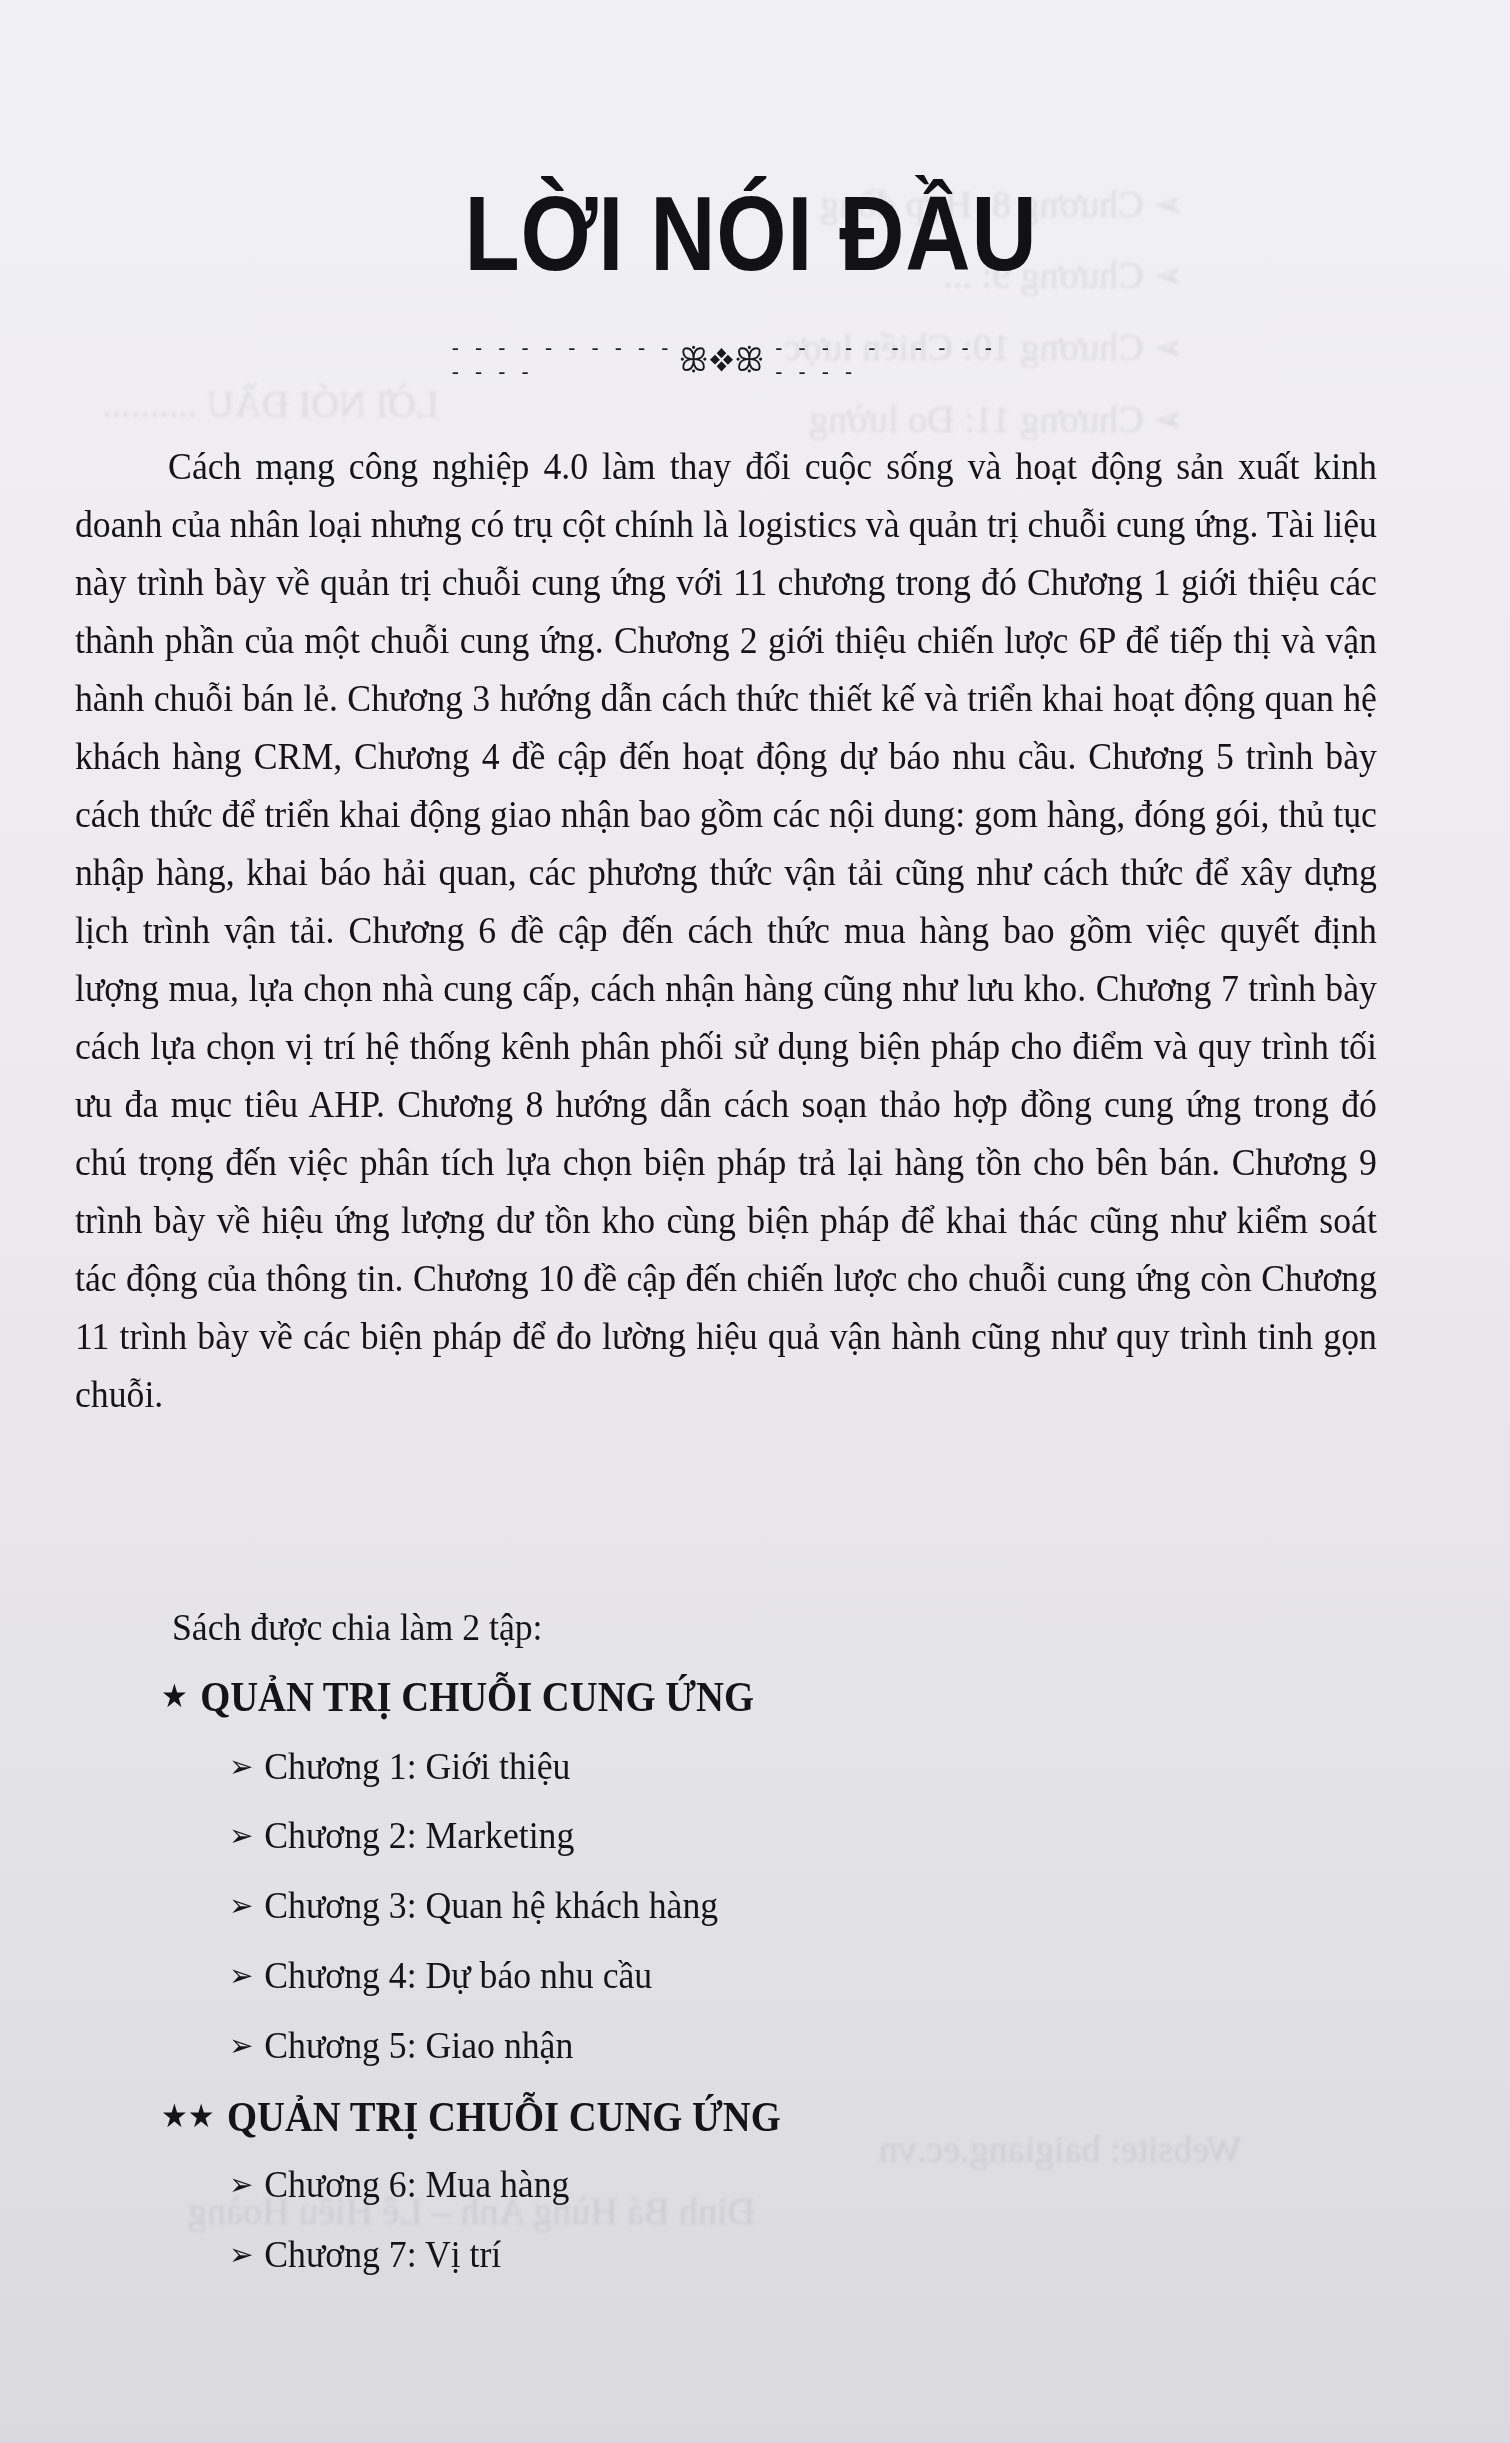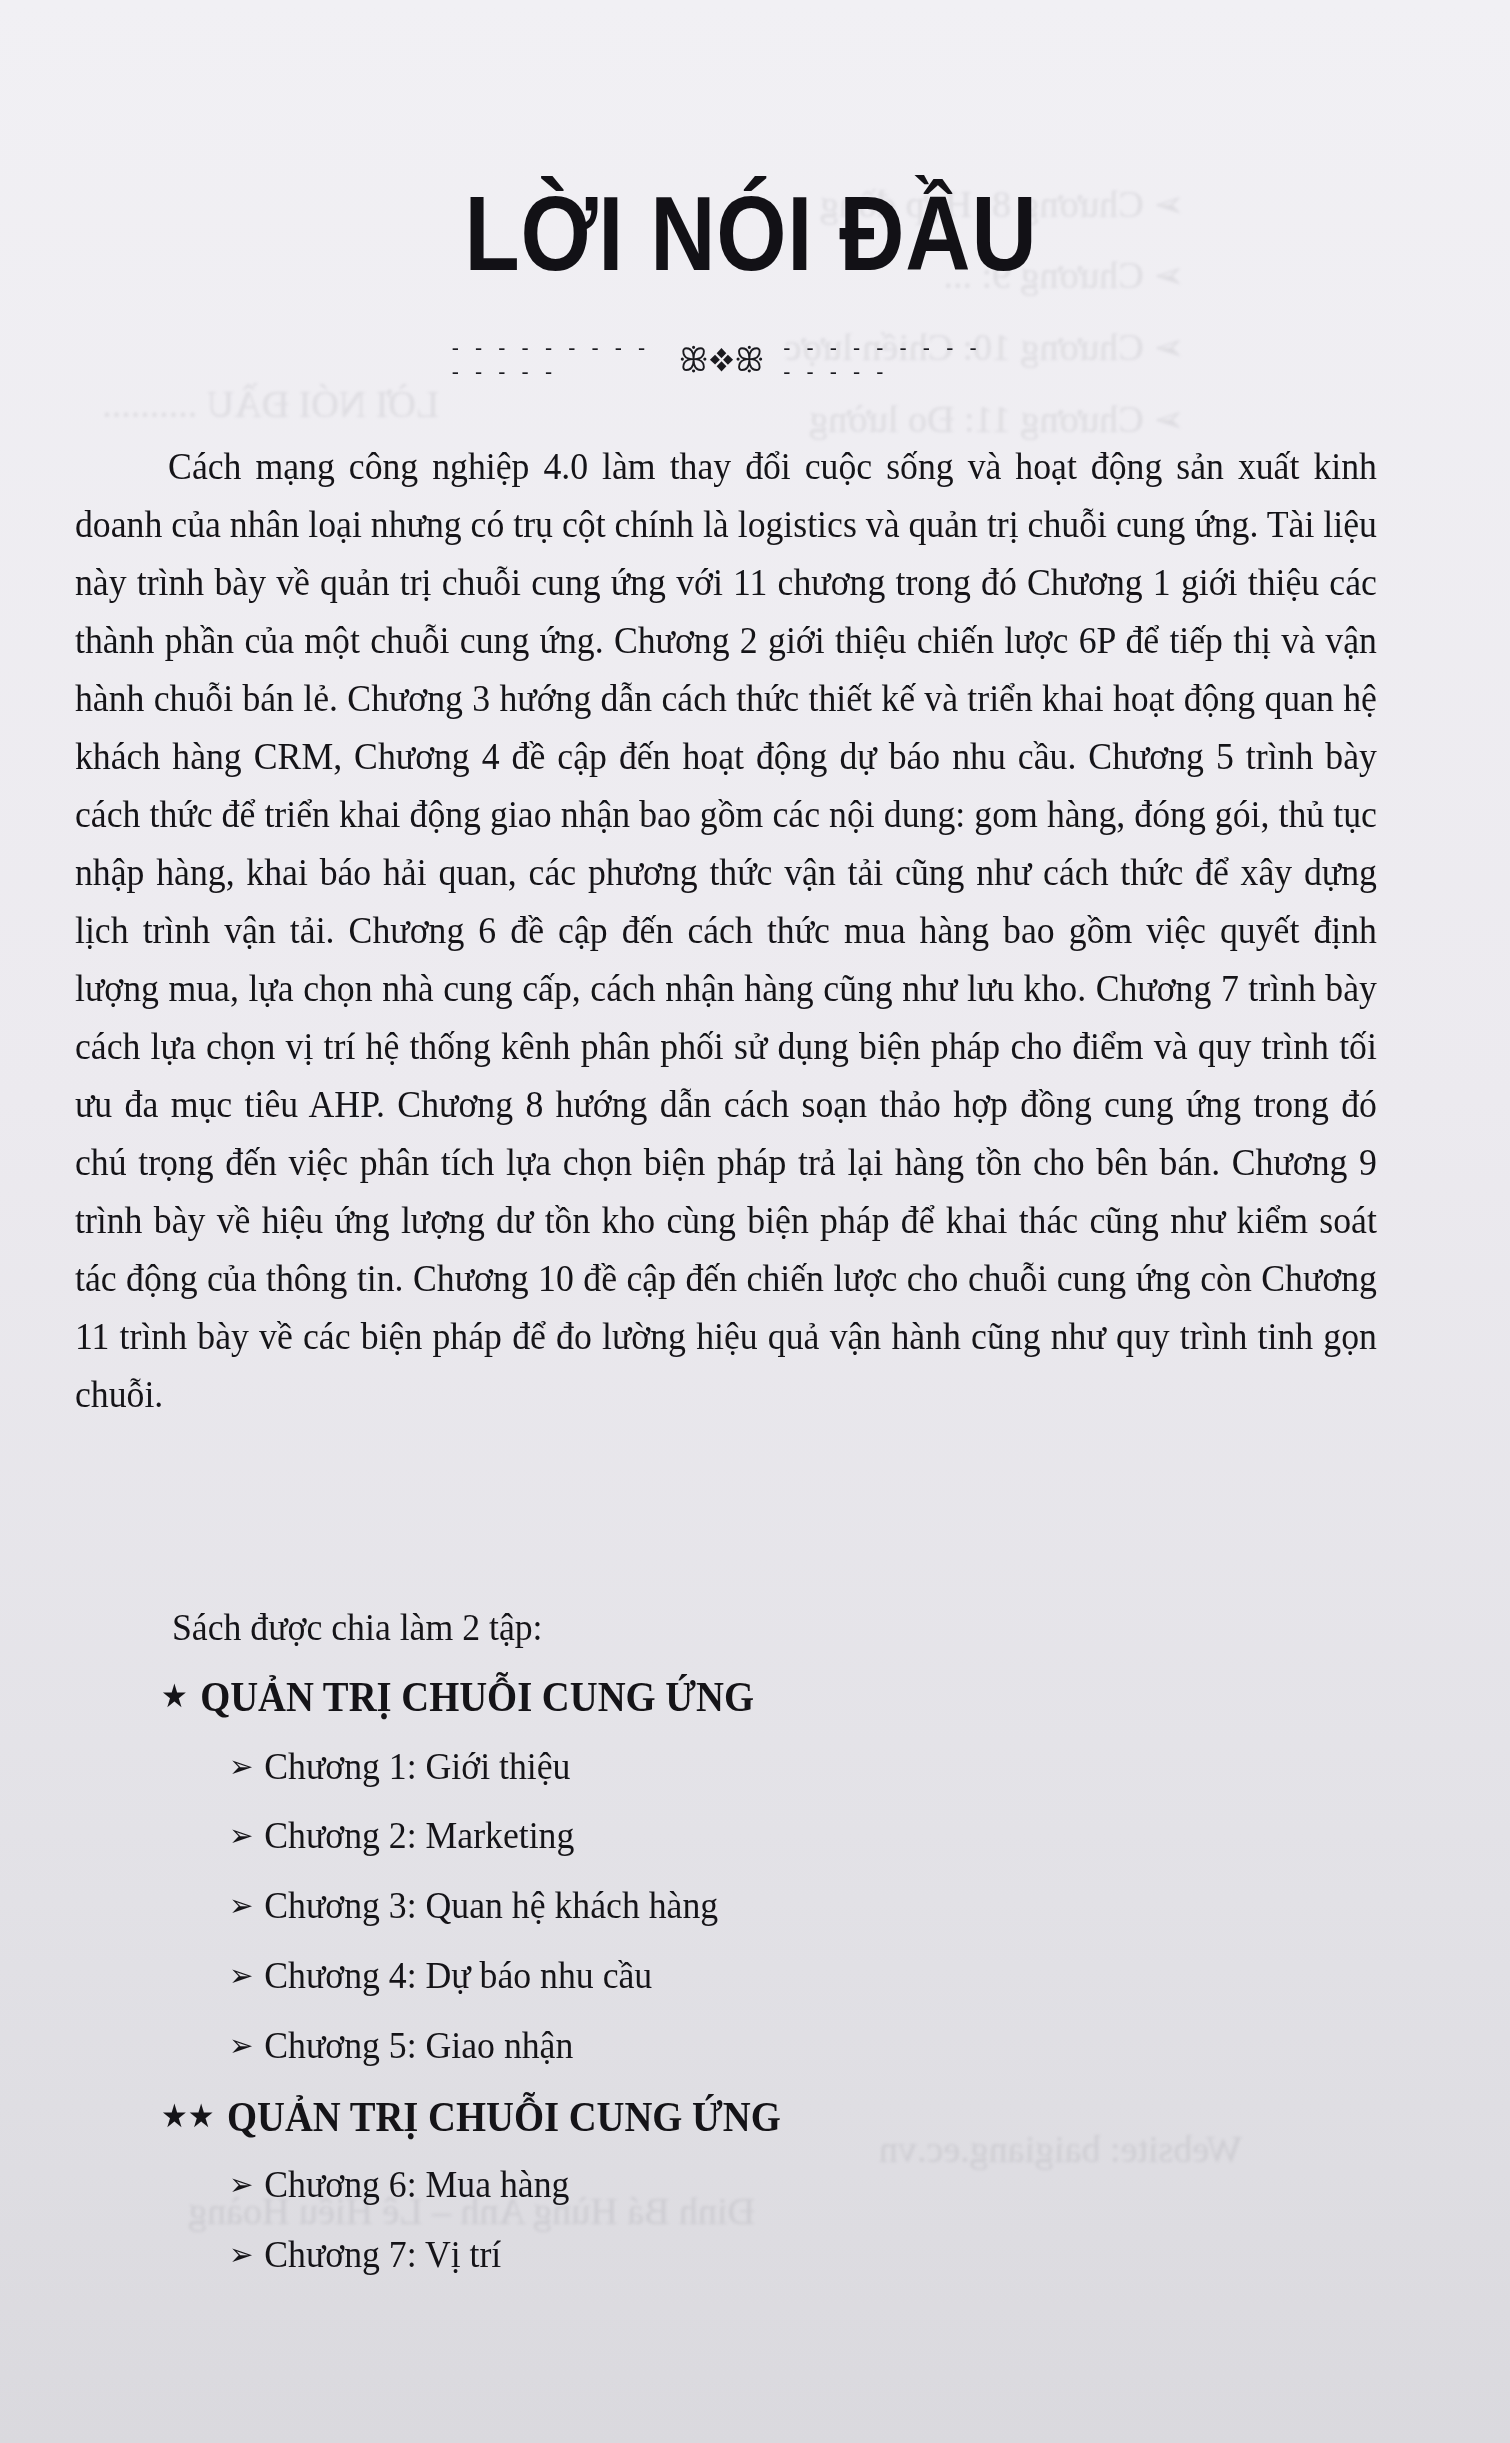--- a/index.html
+++ b/index.html
@@ -24,21 +24,21 @@
     font-weight: bold; font-size: 105px; letter-spacing: 1px;
     transform: scaleX(0.86); transform-origin: 726px 0;
     color: #121116;
   }
   .ornament {
     position: absolute; top: 336px; left: 449px; width: 545px; height: 48px;
     display: flex; align-items: center; justify-content: center;
     font-size: 32.5px; color: #1a1a1f;
   }
   .ornament .dash { font-family: "DejaVu Sans Mono", monospace; font-size: 21px; letter-spacing: -1px; }
-  .ornament .center { font-family: "DejaVu Serif", serif; font-size: 32.5px; margin: 0 16px; }
+  .ornament .center { font-family: "DejaVu Serif", serif; font-size: 32.5px; margin: 0 8px; }
   .body-text {
     position: absolute; left: 75px; top: 437px; width: 1302px;
     font-size: 38px; line-height: 58px; text-align: justify;
     transform: scaleX(0.94); transform-origin: 0 0;
     width: 1385px;
   }
   .body-text p { margin: 0; text-indent: 99px; }
   .intro {
     position: absolute; left: 172px; top: 1605px; font-size: 38px;
     transform: scaleX(0.94); transform-origin: 0 0;

